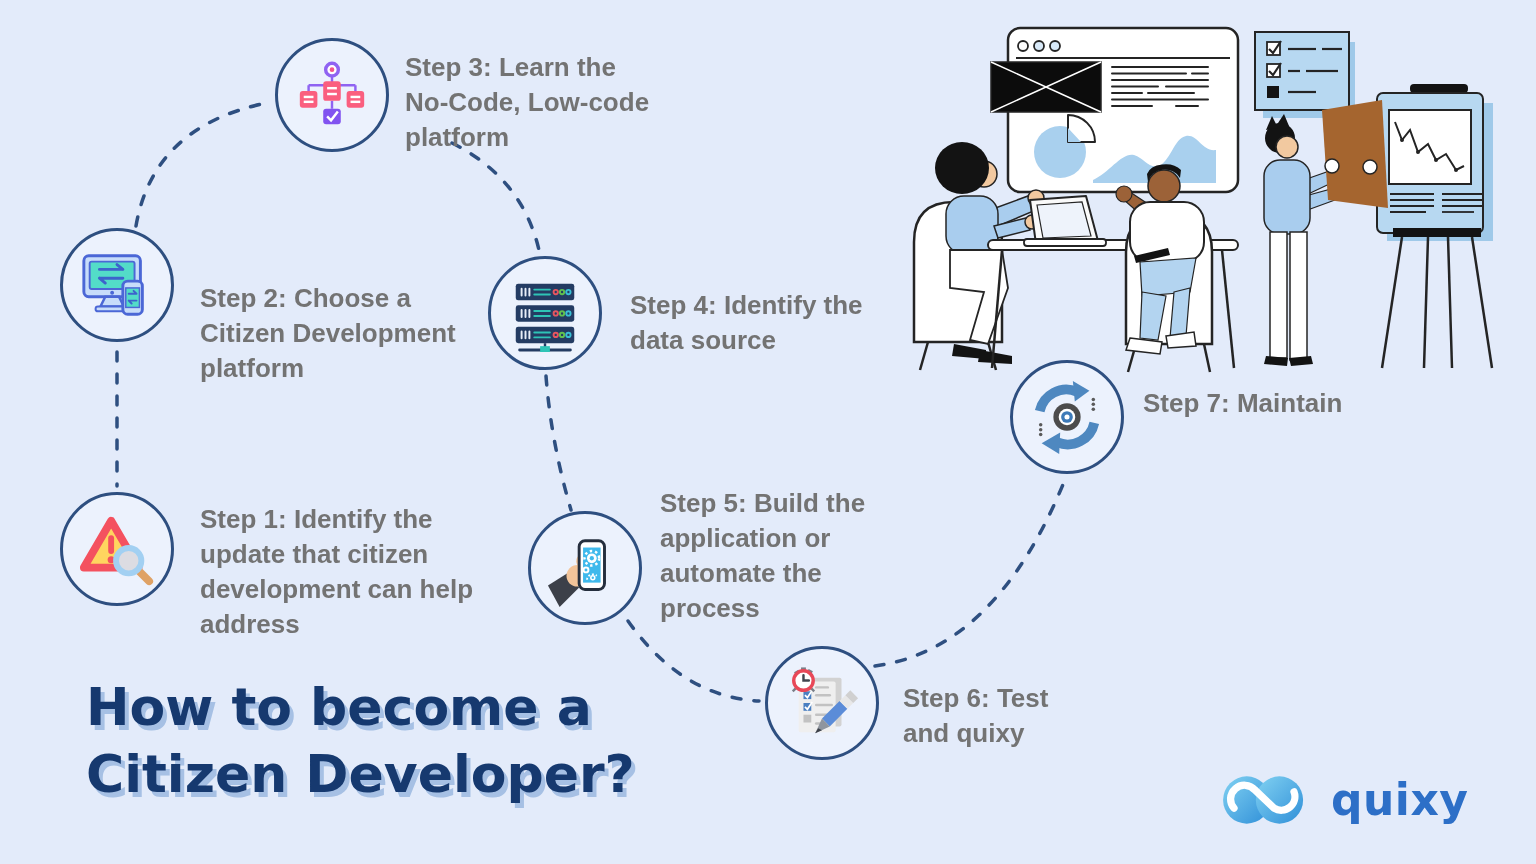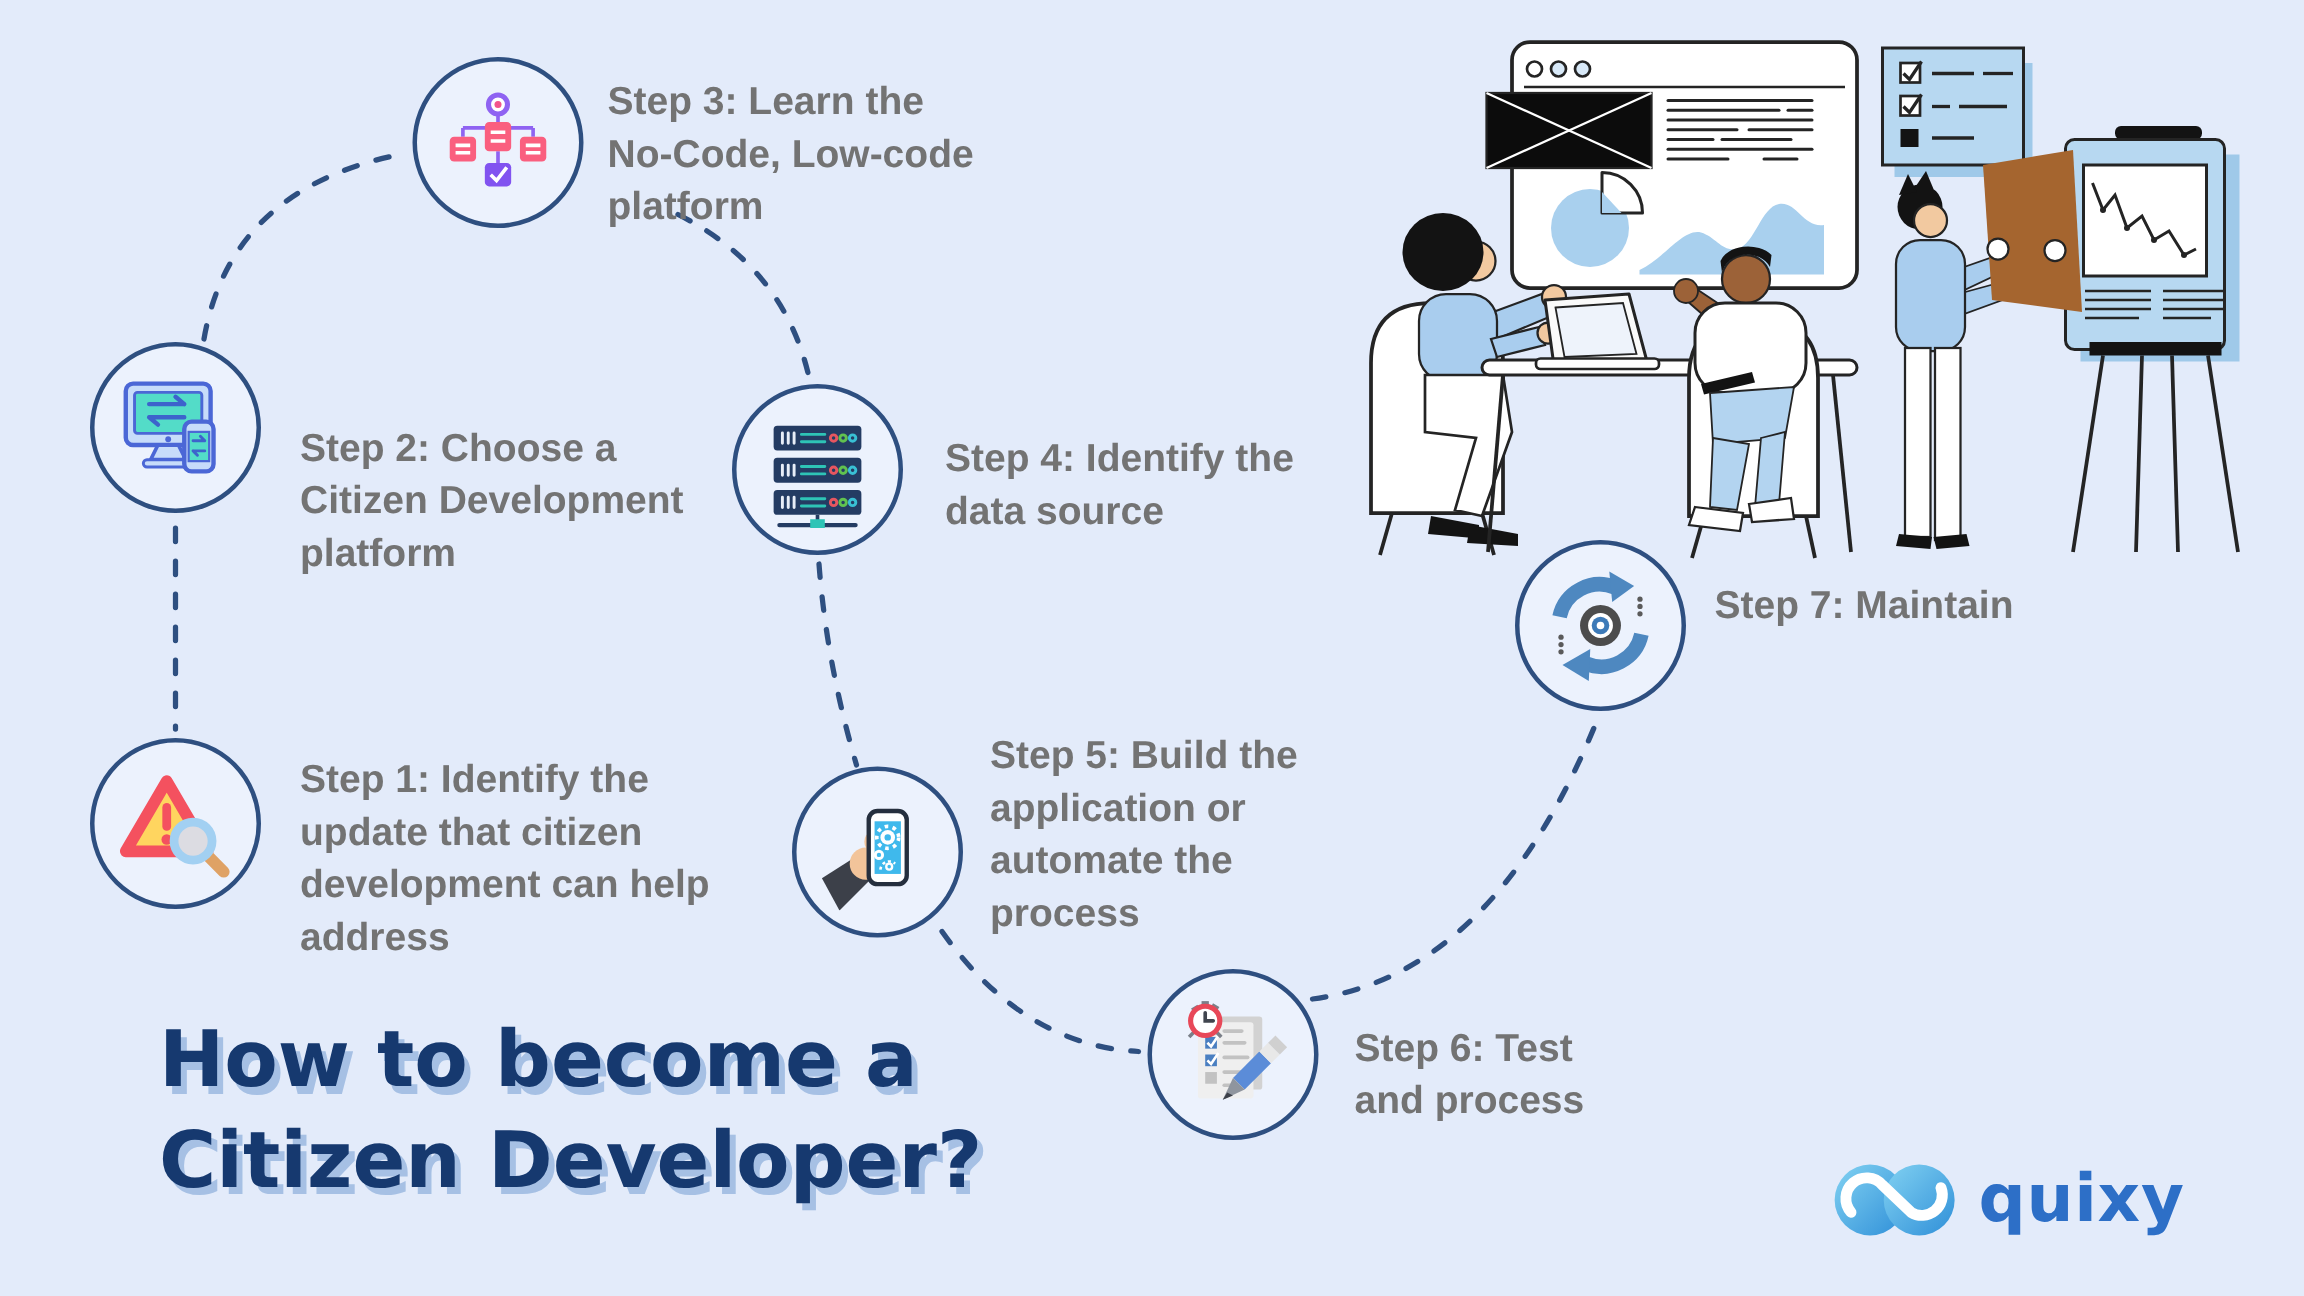--- a/index.html
+++ b/index.html
@@ -7,22 +7,22 @@
           font-family:"Liberation Sans",sans-serif;}
   .connectors{position:absolute;left:0;top:0;}
   .illustration{position:absolute;left:890px;top:0;}
   .step-circle{position:absolute;width:114px;height:114px;border-radius:50%;
                background:#ecf2fd;border:3px solid #2e4f80;box-sizing:border-box;
                display:flex;align-items:center;justify-content:center;}
   .step-text{position:absolute;color:#737373;font-weight:bold;font-size:26px;line-height:35px;}
   .step-text div{white-space:nowrap;}
   .title{position:absolute;left:86px;top:674px;font-family:"DejaVu Sans",sans-serif;
          font-weight:bold;font-size:52px;line-height:67px;color:#16396f;
-         text-shadow:4px 5px 0 #a6c0e4;letter-spacing:0px;margin-left:20px;}
-  .logo{position:absolute;left:1222px;top:770px;display:flex;align-items:flex-end;gap:13px;}
+         text-shadow:4px 5px 0 #a6c0e4;letter-spacing:0px;}
+  .logo{position:absolute;left:1222px;top:770px;display:flex;align-items:flex-end;gap:25px;}
   .logo-text{font-family:"DejaVu Sans",sans-serif;font-weight:bold;font-size:44px;
              color:#2d6fc7;letter-spacing:0.5px;line-height:60px;}
   svg{display:block;}
 </style>
 </head>
 <body>
 
 <div class="canvas">
 
   <svg class="connectors" width="1536" height="864" viewBox="0 0 1536 864">
@@ -336,21 +336,21 @@
         <rect x="18.5" y="3.5" width="5" height="4"></rect>
       </g>
       <line x1="13" y1="25" x2="10" y2="28" stroke="#7a7f88" stroke-width="2.5"></line>
       <line x1="29" y1="25" x2="32" y2="28" stroke="#7a7f88" stroke-width="2.5"></line>
       <circle cx="21" cy="17" r="10" fill="#ffffff" stroke="#e84858" stroke-width="3.5"></circle>
       <path d="M 21,11.5 V 17 H 26.5" fill="none" stroke="#40454e" stroke-width="2.5" stroke-linecap="round"></path>
     </svg>
   </div>
   <div class="step-text" style="left:903px;top:681px;">
     <div>Step 6: Test</div>
-    <div>and process</div>
+    <div>and quixy</div>
   </div>
 
   <div class="step-circle" style="left:1010px;top:360px;">
     <svg width="78" height="78" viewBox="0 0 80 80">
       <path d="M 12,34 A 28,28 0 0 1 50,14" fill="none" stroke="#4e88c0" stroke-width="10"></path>
       <polygon points="46,3 63,13 48,24" fill="#4e88c0"></polygon>
       <path d="M 68,46 A 28,28 0 0 1 30,66" fill="none" stroke="#4e88c0" stroke-width="10"></path>
       <polygon points="33,56 14,67 32,78" fill="#4e88c0"></polygon>
       <circle cx="40" cy="40" r="14" fill="#4c4c4c"></circle>
       <circle cx="40" cy="40" r="8.5" fill="#ffffff"></circle>

